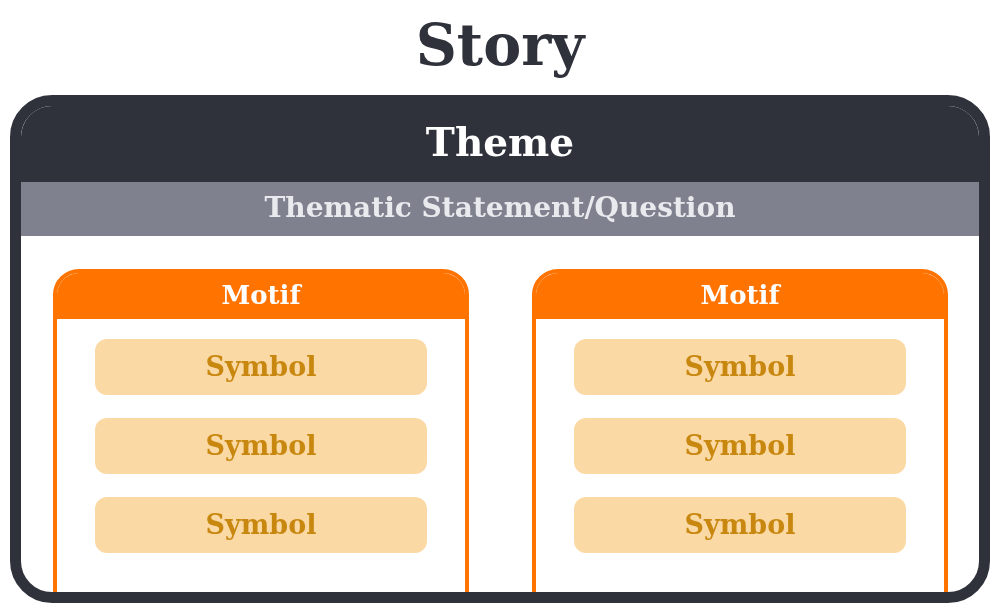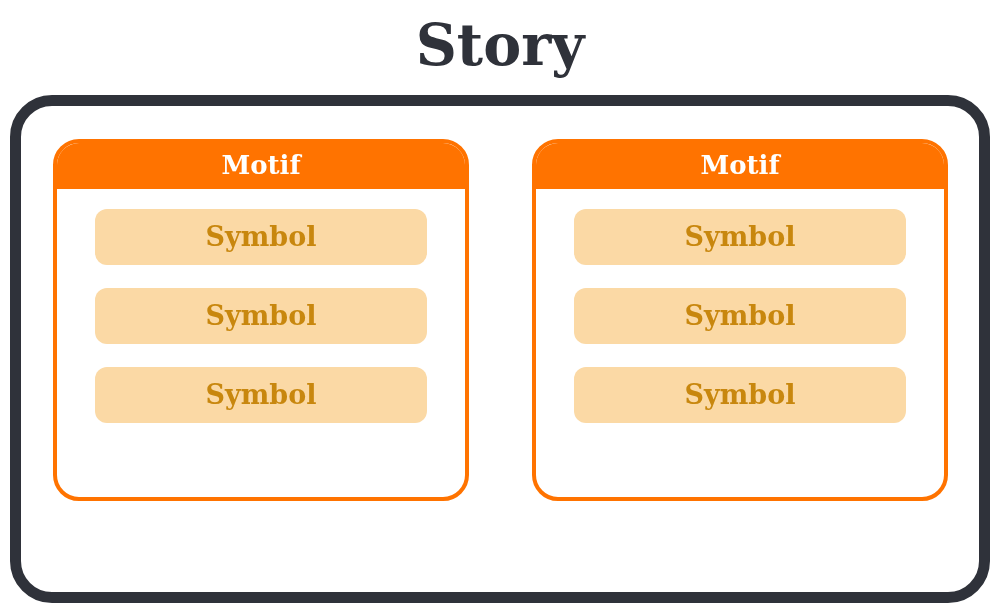--- a/index.html
+++ b/index.html
@@ -94,20 +94,26 @@
   }
 </style>
 </head>
 <body>
 
 <div class="title-row">
   <div class="page-title">Story</div>
 </div>
 
 <div class="theme-container">
+  <div class="theme-header">
+    <div class="theme-title">Theme</div>
+  </div>
+  <div class="thematic-bar">
+    <div class="thematic-label">Thematic Statement/Question</div>
+  </div>
   <div class="theme-body">
 
     <div class="motif-box">
       <div class="motif-header">
         <div class="motif-title">Motif</div>
       </div>
       <div class="symbol-list">
         <div class="symbol-pill">
           <div class="symbol-label">Symbol</div>
         </div>

